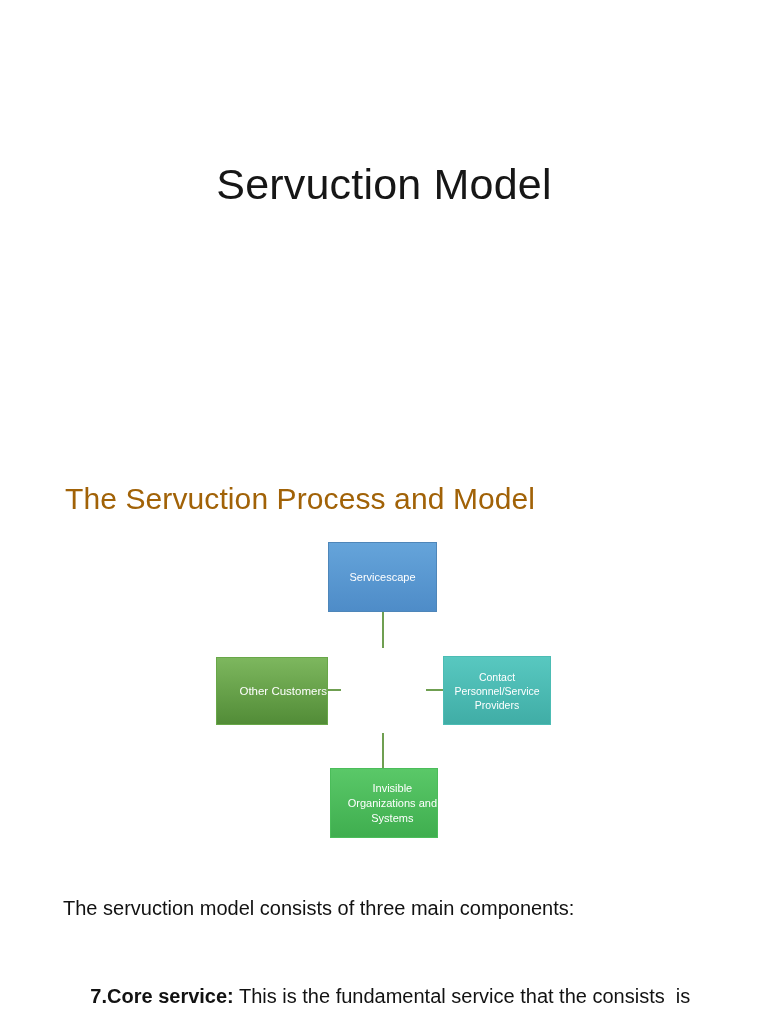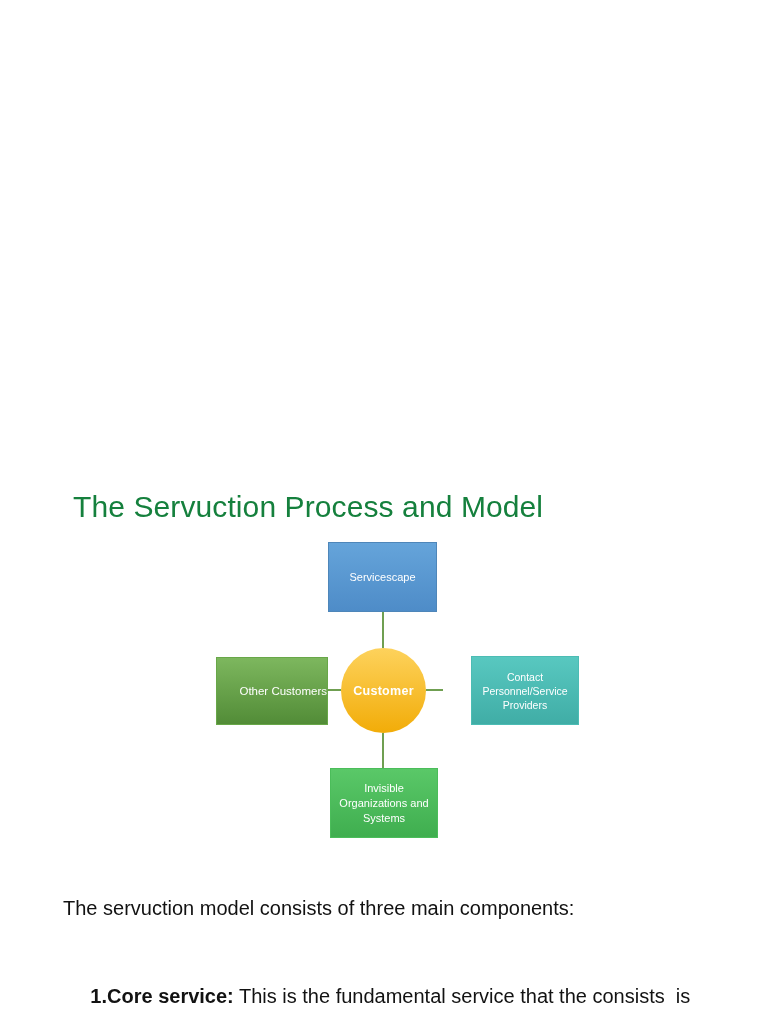--- a/index.html
+++ b/index.html
@@ -28,22 +28,22 @@
     color: #161616;
     margin: 0;
   }
   .section-heading {
     position: absolute;
     left: 57px;
     top: 474px;
     font-size: 30px;
     font-weight: 300;
     letter-spacing: 0.1px;
-    color: #15803d;
-    margin: 16px;
+    color: #a16207;
+    margin: 8px;
   }
   .diagram {
     position: absolute;
     left: 0;
     top: 0;
     width: 768px;
     height: 832px;
     pointer-events: none;
   }
   .node {
@@ -91,58 +91,56 @@
     color: #121212;
   }
   .bline { white-space: pre; }
   .lead { font-weight: 700; }
 </style>
 </head>
 <body>
 
 <div class="page">
 
+  <h1 class="slide-title">Servuction Model</h1>
 
   <h2 class="section-heading">The Servuction Process and Model</h2>
 
   <div class="diagram">
 
     <div class="connector conn-top" style="background: rgb(111, 159, 81);"></div>
     <div class="connector conn-bottom" style="background: rgb(111, 159, 81);"></div>
     <div class="connector conn-left" style="background: rgb(111, 159, 81);"></div>
     <div class="connector conn-right" style="background: rgb(111, 159, 81);"></div>
 
     <div class="node node-servicescape" style="background: linear-gradient(rgb(101, 164, 218) 0%, rgb(78, 140, 200) 100%); border-color: rgb(78, 134, 185);">
       <span>Servicescape</span>
     </div>
 
     <div class="node node-other-customers" style="background: linear-gradient(rgb(125, 183, 94) 0%, rgb(82, 140, 55) 100%); border-color: rgb(104, 167, 72); justify-content: flex-end;">
       <span>Other Customers</span>
     </div>
 
-    <div class="node node-customer" style="background: linear-gradient(rgb(253, 210, 92) 0%, rgb(242, 172, 8) 100%); border-color: rgb(245, 187, 29);">
-      <span>Customer</span>
-    </div>
 
-    <div class="node node-contact" style="background: linear-gradient(rgb(88, 200, 192) 0%, rgb(64, 173, 166) 100%); border-color: rgb(76, 188, 180); margin-left: 28px;">
+    <div class="node node-contact" style="background: linear-gradient(rgb(88, 200, 192) 0%, rgb(64, 173, 166) 100%); border-color: rgb(76, 188, 180);">
       <span>Contact
 Personnel/Service
 Providers</span>
     </div>
 
-    <div class="node node-invisible" style="background: linear-gradient(rgb(90, 200, 104) 0%, rgb(63, 174, 79) 100%); border-color: rgb(75, 189, 90);">
+    <div class="node node-invisible" style="background: linear-gradient(rgb(90, 200, 104) 0%, rgb(63, 174, 79) 100%); border-color: rgb(75, 189, 90); justify-content: flex-end;">
       <span>Invisible
 Organizations and
 Systems</span>
     </div>
 
   </div>
 
   <p class="intro">The servuction model consists of three main components:</p>
 
   <div class="list-item">
     <div class="bline first">
-      <span class="lead">1.Core service:</span><span> This is the fundamental service that the consists  is</span>
+      <span class="lead">7.Core service:</span><span> This is the fundamental service that the consists  is</span>
     </div>
 
   </div>
 
 </div>
 
 </body></html>

